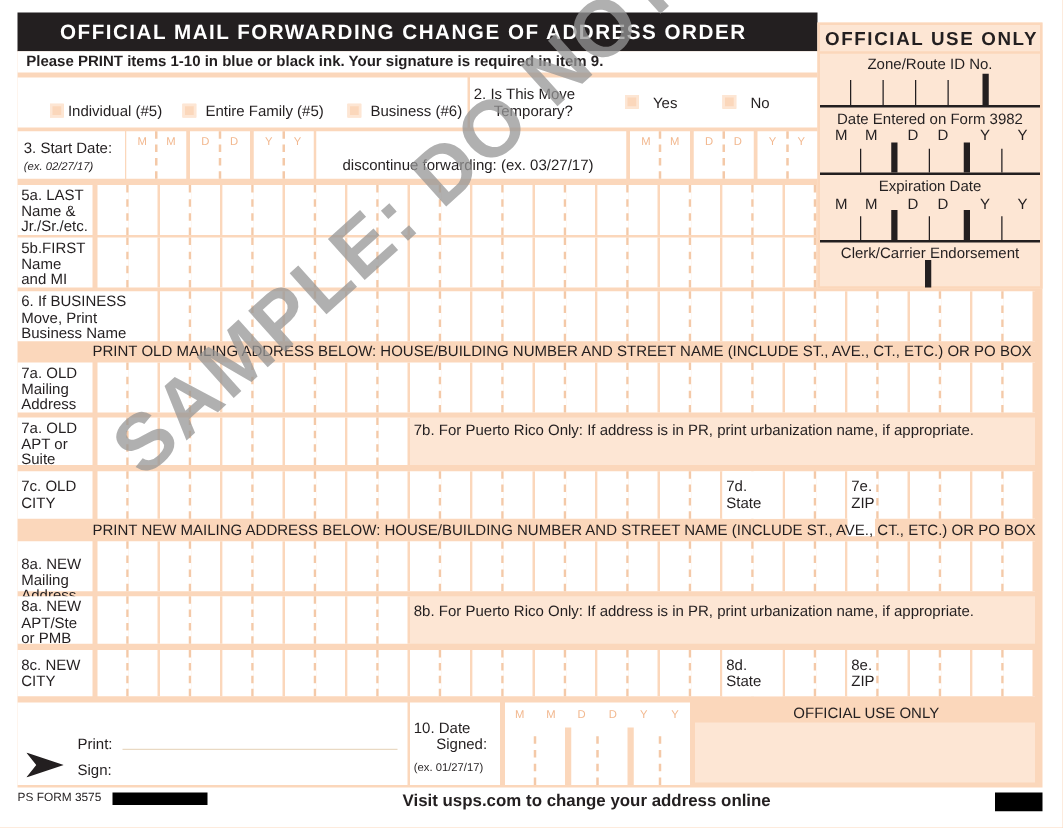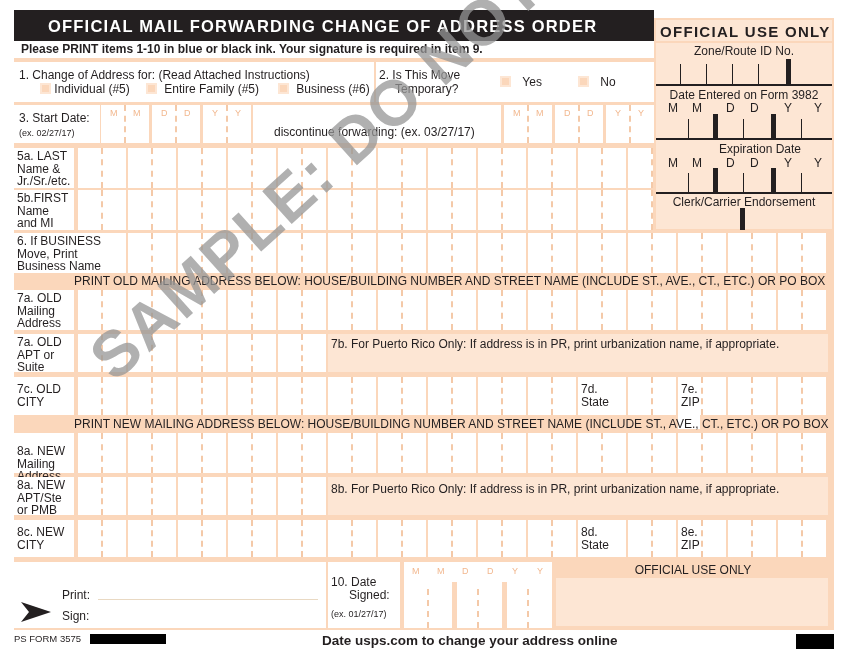--- a/index.html
+++ b/index.html
@@ -36,21 +36,20 @@
 
 <div class="abs frame"></div>
 
 <div class="abs title-bar">OFFICIAL MAIL FORWARDING CHANGE OF ADDRESS ORDER</div>
 
 <div class="box" style="left:14px;top:41px;width:640px;height:17px;">
   <span class="lbl" style="left:7px;top:2px;font-weight:bold;font-size:12px;">Please PRINT items 1-10 in blue or black ink. Your signature is required in item 9.</span>
 </div>
 
 <div class="box" style="left:14px;top:62px;width:360px;height:40px;">
-  <span class="lbl" style="left:5px;top:7px;white-space:nowrap;">1. Change of Address for: (Read Attached Instructions)</span>
   <span class="lbl" style="left:26px;top:21px;white-space:nowrap;">
     <span class="chk"></span>
     <span>Individual (#5)</span>
   </span>
   <span class="lbl" style="left:132px;top:21px;white-space:nowrap;">
     <span class="chk"></span>
     <span style="margin-left:4px;">Entire Family (#5)</span>
   </span>
   <span class="lbl" style="left:264px;top:21px;white-space:nowrap;">
     <span class="chk"></span>
@@ -66,21 +65,21 @@
     <span style="margin-left:8px;">Yes</span>
   </span>
   <span class="lbl" style="left:202px;top:14px;white-space:nowrap;">
     <span class="chk"></span>
     <span style="margin-left:8px;">No</span>
   </span>
 </div>
 
 <div class="box" style="left:14px;top:105px;width:86px;height:38px;">
   <span class="lbl" style="left:5px;top:7px;white-space:nowrap;">3. Start Date:</span>
-  <span class="lbl small" style="left:5px;top:22px;white-space:nowrap;">(ex. 02/27/17)</span>
+  <span class="lbl small" style="left:5px;top:22px;white-space:nowrap;font-style:italic;">(ex. 02/27/17)</span>
 </div>
 <div class="box" style="left:101px;top:105px;width:48px;height:38px;">
   <span class="datelbl" style="left:9px;top:3px;">M</span>
   <span class="datelbl" style="left:32px;top:3px;">M</span>
   <div class="abs" style="left:23px;top:0;height:38px;border-left:2px dashed #f4c9a8;"></div>
 </div>
 <div class="box" style="left:152px;top:105px;width:48px;height:38px;">
   <span class="datelbl" style="left:9px;top:3px;">D</span>
   <span class="datelbl" style="left:32px;top:3px;">D</span>
   <div class="abs" style="left:23px;top:0;height:38px;border-left:2px dashed #f4c9a8;"></div>
@@ -126,21 +125,21 @@
   <div class="lbl" style="left:70px;top:82px;">D</div>
   <div class="lbl" style="left:94px;top:82px;">D</div>
   <div class="lbl" style="left:128px;top:82px;">Y</div>
   <div class="lbl" style="left:158px;top:82px;">Y</div>
   <div class="tick" style="left:32px;top:99px;height:19px;"></div>
   <div class="tick thick" style="left:57px;top:94px;height:24px;"></div>
   <div class="tick" style="left:87px;top:99px;height:19px;"></div>
   <div class="tick thick" style="left:115px;top:94px;height:24px;"></div>
   <div class="tick" style="left:145px;top:99px;height:19px;"></div>
   <div class="hline" style="left:0;top:118px;width:176px;"></div>
-  <div class="lbl" style="left:0;width:176px;text-align:center;top:123px;margin-left:16px;">Expiration Date</div>
+  <div class="lbl" style="left:0;width:176px;text-align:center;top:123px;">Expiration Date</div>
   <div class="lbl" style="left:12px;top:137px;">M</div>
   <div class="lbl" style="left:36px;top:137px;">M</div>
   <div class="lbl" style="left:70px;top:137px;">D</div>
   <div class="lbl" style="left:94px;top:137px;">D</div>
   <div class="lbl" style="left:128px;top:137px;">Y</div>
   <div class="lbl" style="left:158px;top:137px;">Y</div>
   <div class="tick" style="left:32px;top:153px;height:19px;"></div>
   <div class="tick thick" style="left:57px;top:148px;height:24px;"></div>
   <div class="tick" style="left:87px;top:153px;height:19px;"></div>
   <div class="tick thick" style="left:115px;top:148px;height:24px;"></div>
@@ -469,17 +468,17 @@
 </div>
 
 <div class="abs peach" style="left:554px;top:562px;width:278px;height:16px;">
   <span class="lbl" style="left:0;width:278px;text-align:center;top:2px;">OFFICIAL USE ONLY</span>
 </div>
 <div class="abs light" style="left:556px;top:578px;width:272px;height:48px;"></div>
 
 <span class="abs" style="left:14px;top:633px;font-size:9.5px;">PS FORM 3575</span>
 <div class="abs" style="left:90px;top:634px;width:76px;height:10px;background:#000;"></div>
 <div class="abs" style="left:322px;top:633px;font-size:13.5px;font-weight:bold;white-space:nowrap;">
-  <span>Date </span><span>usps.com</span><span> to change your address online</span>
+  <span>Visit </span><span>usps.com</span><span> to change your address online</span>
 </div>
 <div class="abs" style="left:796px;top:634px;width:38px;height:15px;background:#000;"></div>
 
 <div class="watermark">SAMPLE: DO NOT USE</div>
 
 </body></html>

